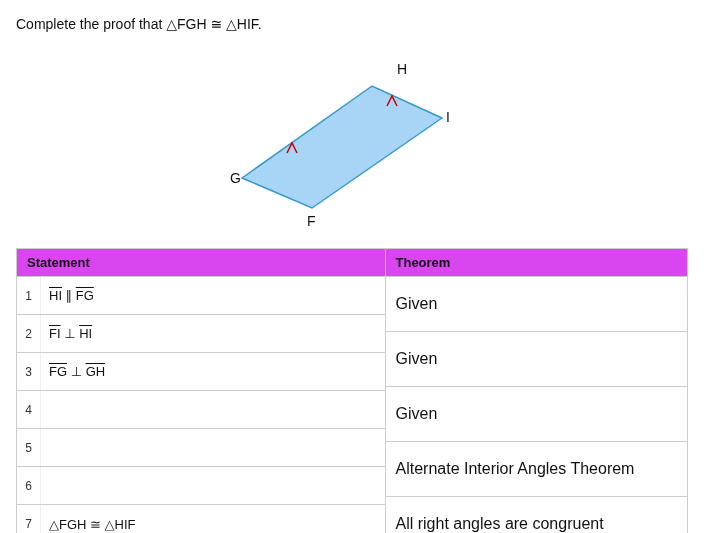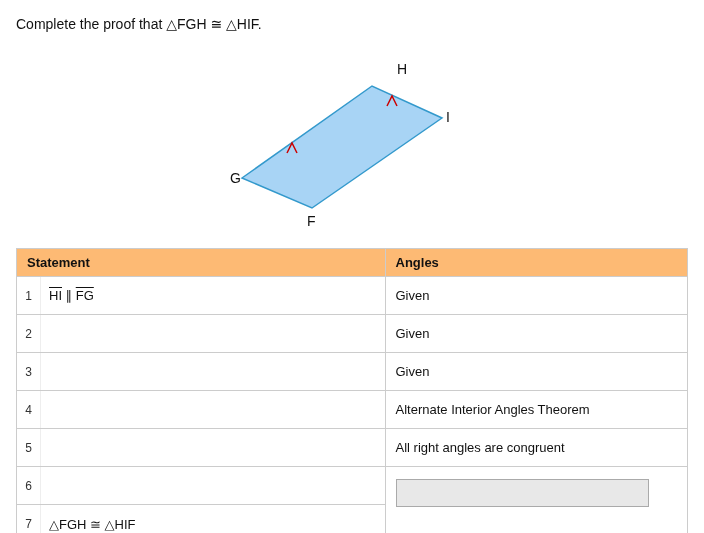--- a/index.html
+++ b/index.html
@@ -32,21 +32,21 @@
       width: 100%;
     }
     .left-col {
       flex: 0 0 55%;
       border-right: 1px solid #ccc;
     }
     .right-col {
       flex: 0 0 45%;
     }
     .col-header {
-      background: #fdba74;
+      background: #d946ef;
       padding: 6px 10px;
       font-weight: bold;
       font-size: 13px;
       border-bottom: 1px solid #ccc;
     }
     .proof-row {
       display: flex;
       align-items: center;
       border-bottom: 1px solid #ccc;
       min-height: 38px;
@@ -68,24 +68,24 @@
       border-right: 1px solid #eee;
     }
     .row-stmt {
       padding: 4px 8px;
       font-size: 13px;
       flex: 1;
     }
     .right-reason-row {
       border-bottom: 1px solid #ccc;
       min-height: 38px;
-      padding: 4px 10px;
+      padding: 18px 10px;
       display: flex;
       align-items: center;
-      font-size: 13px;
+      font-size: 16px;
     }
     .right-reason-row:last-child {
       border-bottom: none;
     }
     .overline {
       text-decoration: overline;
     }
     
     .answer-row-right {
       min-height: 52px;
@@ -128,24 +128,30 @@
 
     <div class="proof-row">
       <div class="row-num">1</div>
       <div class="row-stmt">
         <span class="overline">HI</span> ∥ <span class="overline">FG</span>
       </div>
     </div>
 
     <div class="proof-row">
       <div class="row-num">2</div>
+      <div class="row-stmt">
+        <span class="overline">FI</span> ⊥ <span class="overline">HI</span>
+      </div>
     </div>
 
     <div class="proof-row">
       <div class="row-num">3</div>
+      <div class="row-stmt">
+        <span class="overline">FG</span> ⊥ <span class="overline">GH</span>
+      </div>
     </div>
 
     <div class="proof-row">
       <div class="row-num">4</div>
     </div>
 
     <div class="proof-row">
       <div class="row-num">5</div>
     </div>
 
@@ -153,21 +159,21 @@
       <div class="row-num">6</div>
     </div>
 
     <div class="proof-row">
       <div class="row-num">7</div>
       <div class="row-stmt">△FGH ≅ △HIF</div>
     </div>
   </div>
 
   <div class="right-col">
-    <div class="col-header">Angles</div>
+    <div class="col-header">Theorem</div>
 
     <div class="right-reason-row">Given</div>
     <div class="right-reason-row">Given</div>
     <div class="right-reason-row">Given</div>
     <div class="right-reason-row">Alternate Interior Angles Theorem</div>
     <div class="right-reason-row">All right angles are congruent</div>
 
     <div class="right-reason-row answer-row-right">
       <div class="answer-box"></div>
     </div>

